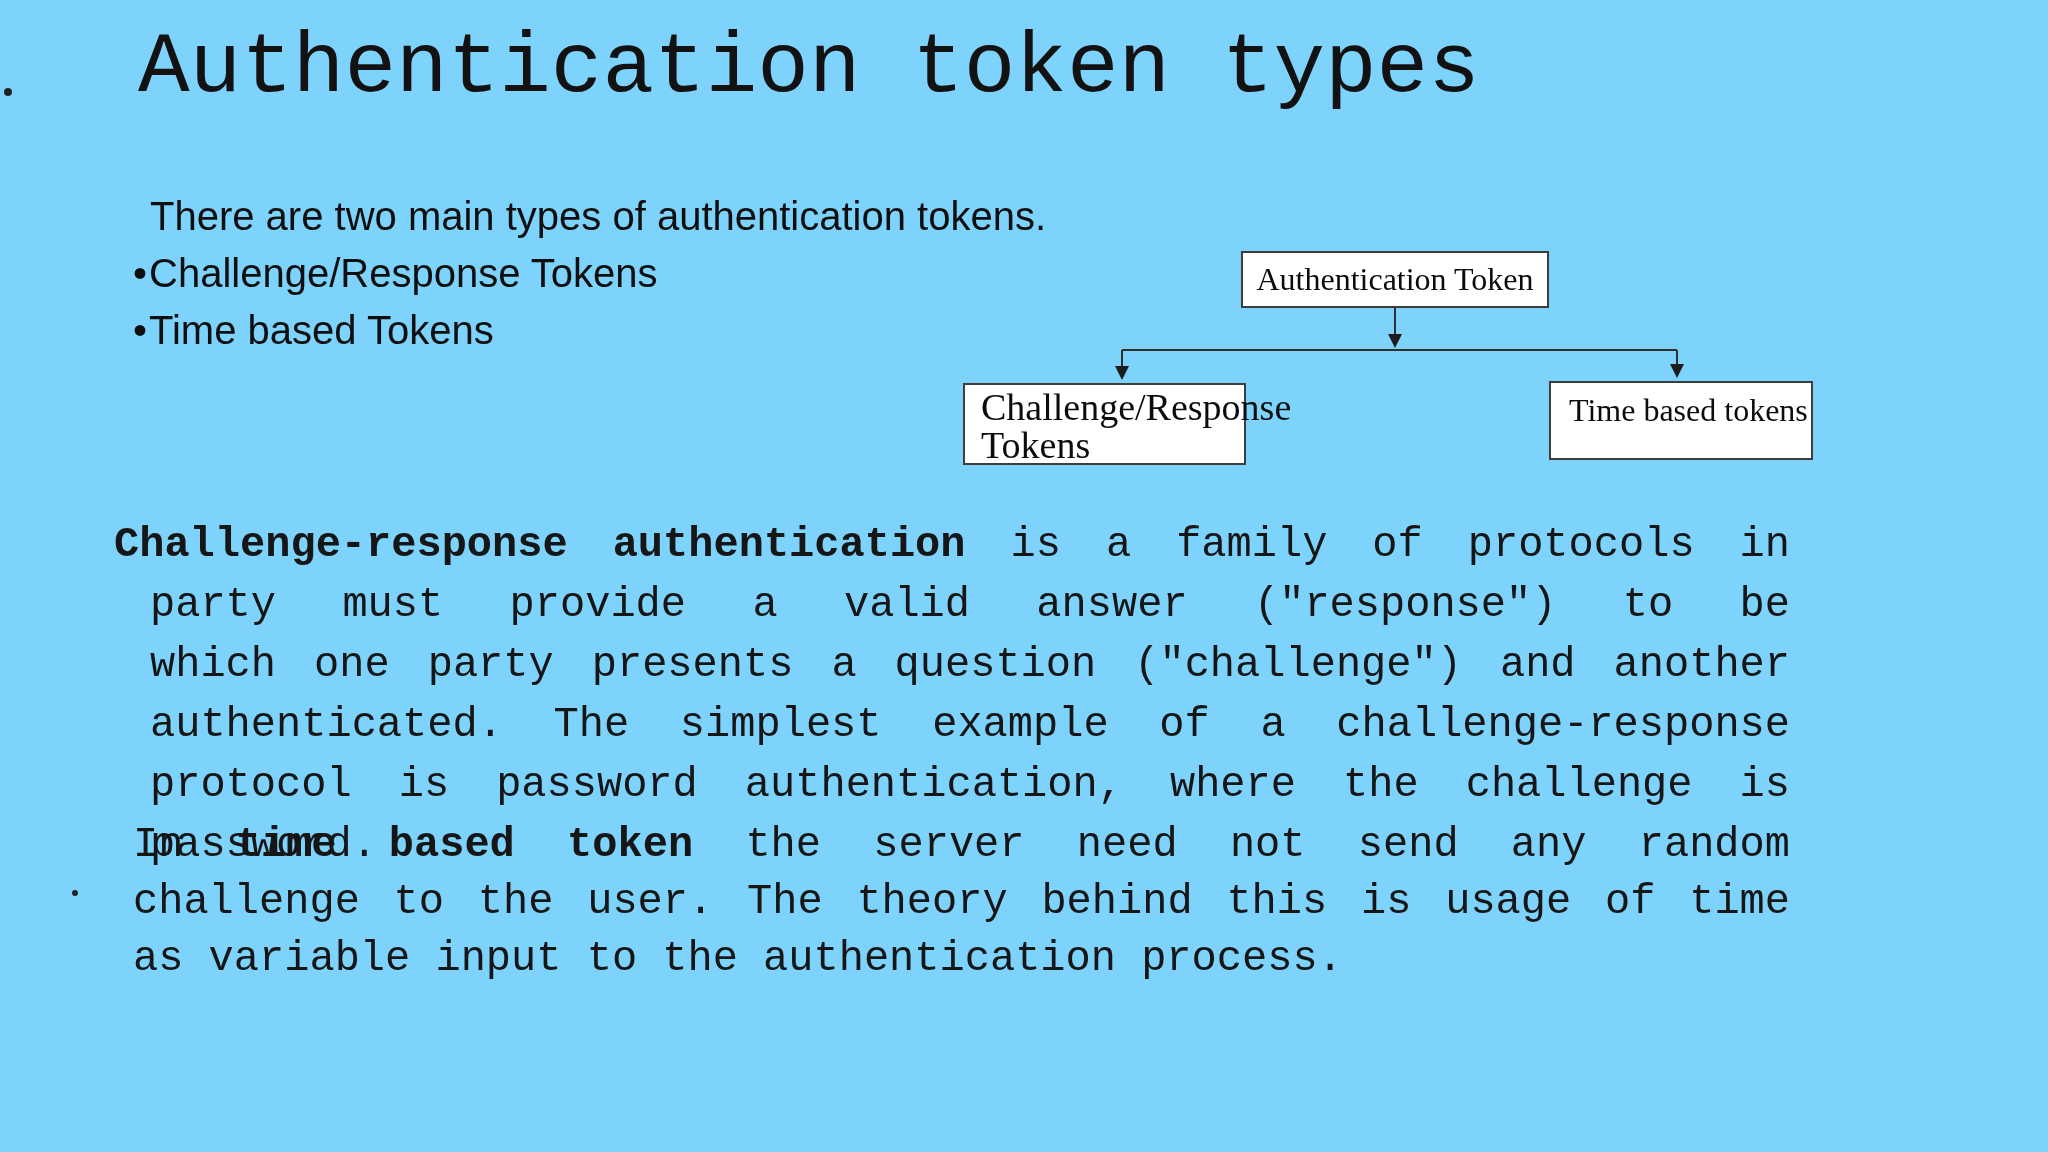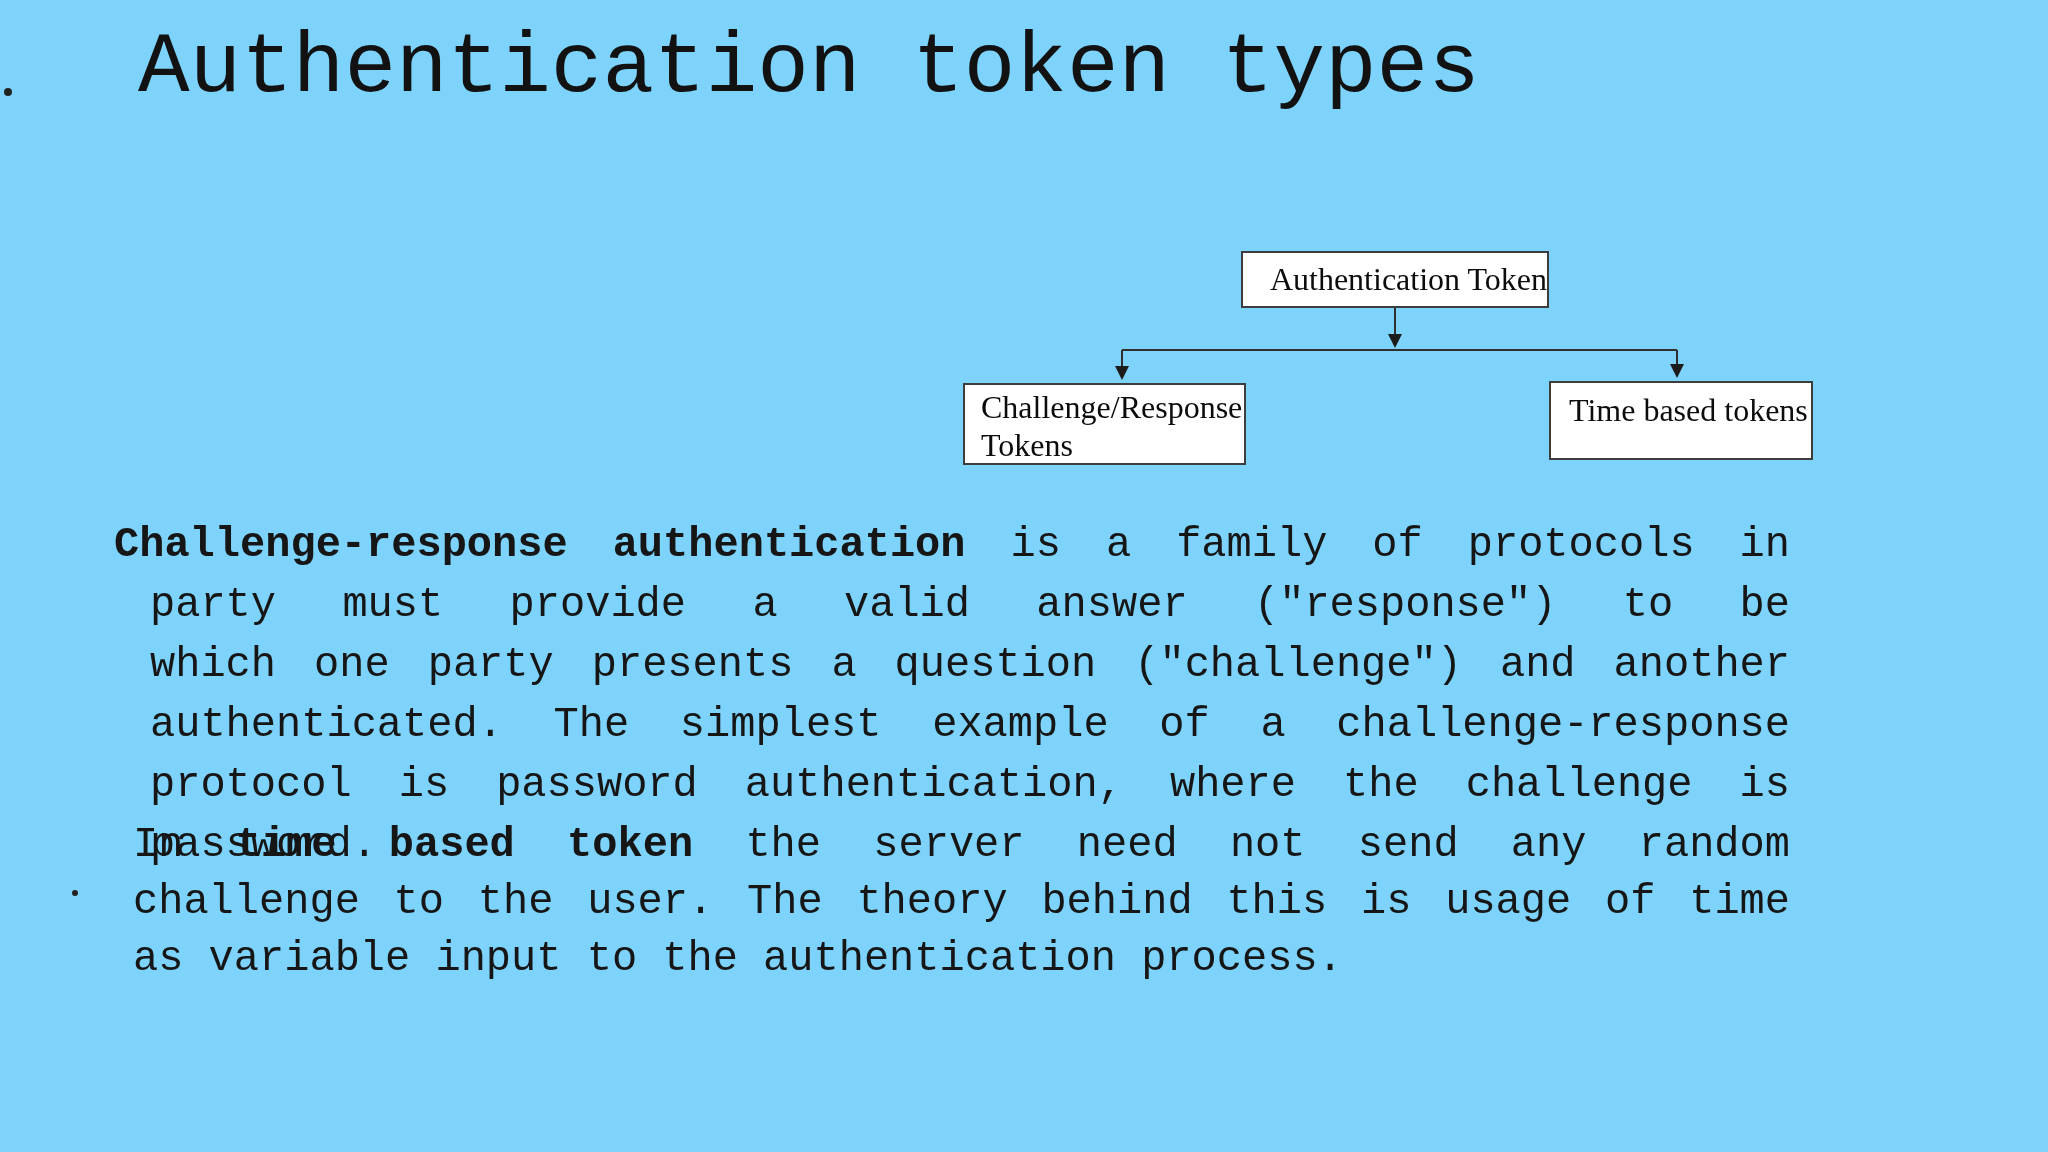--- a/index.html
+++ b/index.html
@@ -36,25 +36,25 @@
     position: absolute;
     box-sizing: border-box;
     border: 2px solid #3d3d3d;
     background: #ffffff;
     color: #0c0c0c;
     font-family: "Liberation Serif", "DejaVu Serif", serif;
   }
   .dbox.root {
     left: 1241px; top: 251px; width: 308px; height: 57px;
     font-size: 32px;
-    display: flex; align-items: center; justify-content: flex-end;
+    display: flex; align-items: center; justify-content: center;
   }
   .dbox.leftbox {
     left: 963px; top: 383px; width: 283px; height: 82px;
-    font-size: 32px; line-height: 38px;
+    font-size: 38px; line-height: 38px;
     padding: 3px 0 0 16px;
   }
   .dbox.rightbox {
     left: 1549px; top: 381px; width: 264px; height: 79px;
     font-size: 32px; line-height: 36px;
     padding: 9px 0 0 18px;
   }
   .connectors {
     position: absolute;
     left: 1100px; top: 300px;
@@ -86,20 +86,25 @@
 </head>
 <body>
 
 <div class="slide">
 
   <div class="dot dot1"></div>
   <div class="dot dot2"></div>
 
   <h1 class="title">Authentication token types</h1>
 
+  <div class="intro">
+    <div class="intro-line">There are two main types of authentication tokens.</div>
+    <div class="bullet-line"><span class="b">•</span><span>Challenge/Response Tokens</span></div>
+    <div class="bullet-line"><span class="b">•</span><span>Time based Tokens</span></div>
+  </div>
 
   <div class="dbox root">
     <span>Authentication Token</span>
   </div>
   <div class="dbox leftbox">
     <div>Challenge/Response</div>
     <div>Tokens</div>
   </div>
   <div class="dbox rightbox">
     <span>Time based tokens</span>

